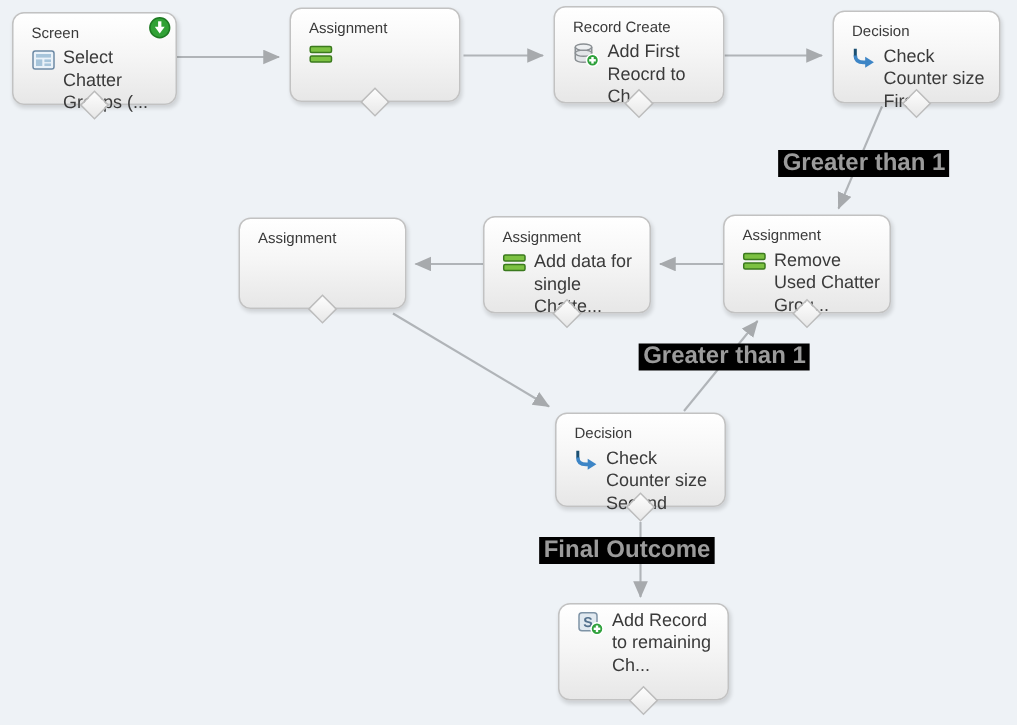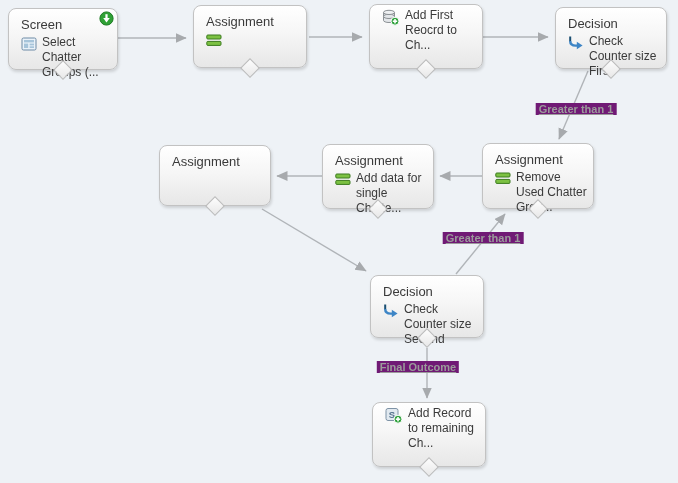--- a/index.html
+++ b/index.html
@@ -16,21 +16,21 @@
     position:absolute;
     background:linear-gradient(180deg,#ffffff 0%,#f6f6f6 45%,#e7e7e7 100%);
     border:1px solid #c2c2c2;
     border-radius:8px;
     box-shadow:1px 2px 3px rgba(0,0,0,0.14);
     box-sizing:border-box;
     cursor:pointer;
   }
   .node-title{
     padding:8px 8px 0 12px;
-    font-size:13px;
+    font-size:10px;
     color:#3a3a3a;
     white-space:nowrap;
     overflow:hidden;
   }
   .node-body{
     display:flex;
     align-items:flex-start;
     gap:5px;
     padding:3px 6px 0 12px;
   }
@@ -52,28 +52,27 @@
     box-sizing:content-box;
   }
   .start-badge{
     position:absolute;
     top:2px;right:3px;
     line-height:0;
   }
   .edge-label{
     position:absolute;
     transform:translate(-50%,-50%);
-    background:#701a75;
+    background:#000000;
     padding:0 3px;
-    font-size:11px;
+    font-size:16px;
     font-weight:bold;
     color:#9b9b9b;
     white-space:nowrap;
     z-index:5;
-    text-decoration:underline;
   }
 </style>
 </head>
 <body>
 
 <div class="canvas">
 
   <svg class="wires" width="678" height="483">
     <defs>
       <marker id="arrowhead" markerWidth="9" markerHeight="8" refX="7.5" refY="3.5" orient="auto">
@@ -126,20 +125,21 @@
         <svg width="16" height="15" viewBox="0 0 16 15">
             <rect x="0.8" y="2" width="14.2" height="4" rx="1" fill="#7cc142" stroke="#3b7a1e"></rect>
             <rect x="0.8" y="8.4" width="14.2" height="4" rx="1" fill="#7cc142" stroke="#3b7a1e"></rect>
           </svg>
       </span>
     </div>
     <span class="diamond"></span>
   </div>
 
   <div class="node" style="left:369px;top:4px;width:114px;height:65px;">
+    <div class="node-title">Record Create</div>
     <div class="node-body">
       <span class="node-icon">
         <svg width="18" height="17" viewBox="0 0 18 17">
             <path d="M1.5 3.4 v8 a5.5 2.1 0 0 0 11 0 v-8" fill="#e3e6e9" stroke="#8b9094"></path>
             <ellipse cx="7" cy="7.4" rx="5.5" ry="2.1" fill="#e3e6e9" stroke="#8b9094"></ellipse>
             <ellipse cx="7" cy="3.4" rx="5.5" ry="2.1" fill="#eef0f2" stroke="#8b9094"></ellipse>
             <circle cx="13" cy="12.2" r="4" fill="#2fa13c" stroke="#ffffff"></circle>
             <rect x="12.2" y="10" width="1.6" height="4.4" fill="#ffffff"></rect>
             <rect x="10.8" y="11.4" width="4.4" height="1.6" fill="#ffffff"></rect>
           </svg>

